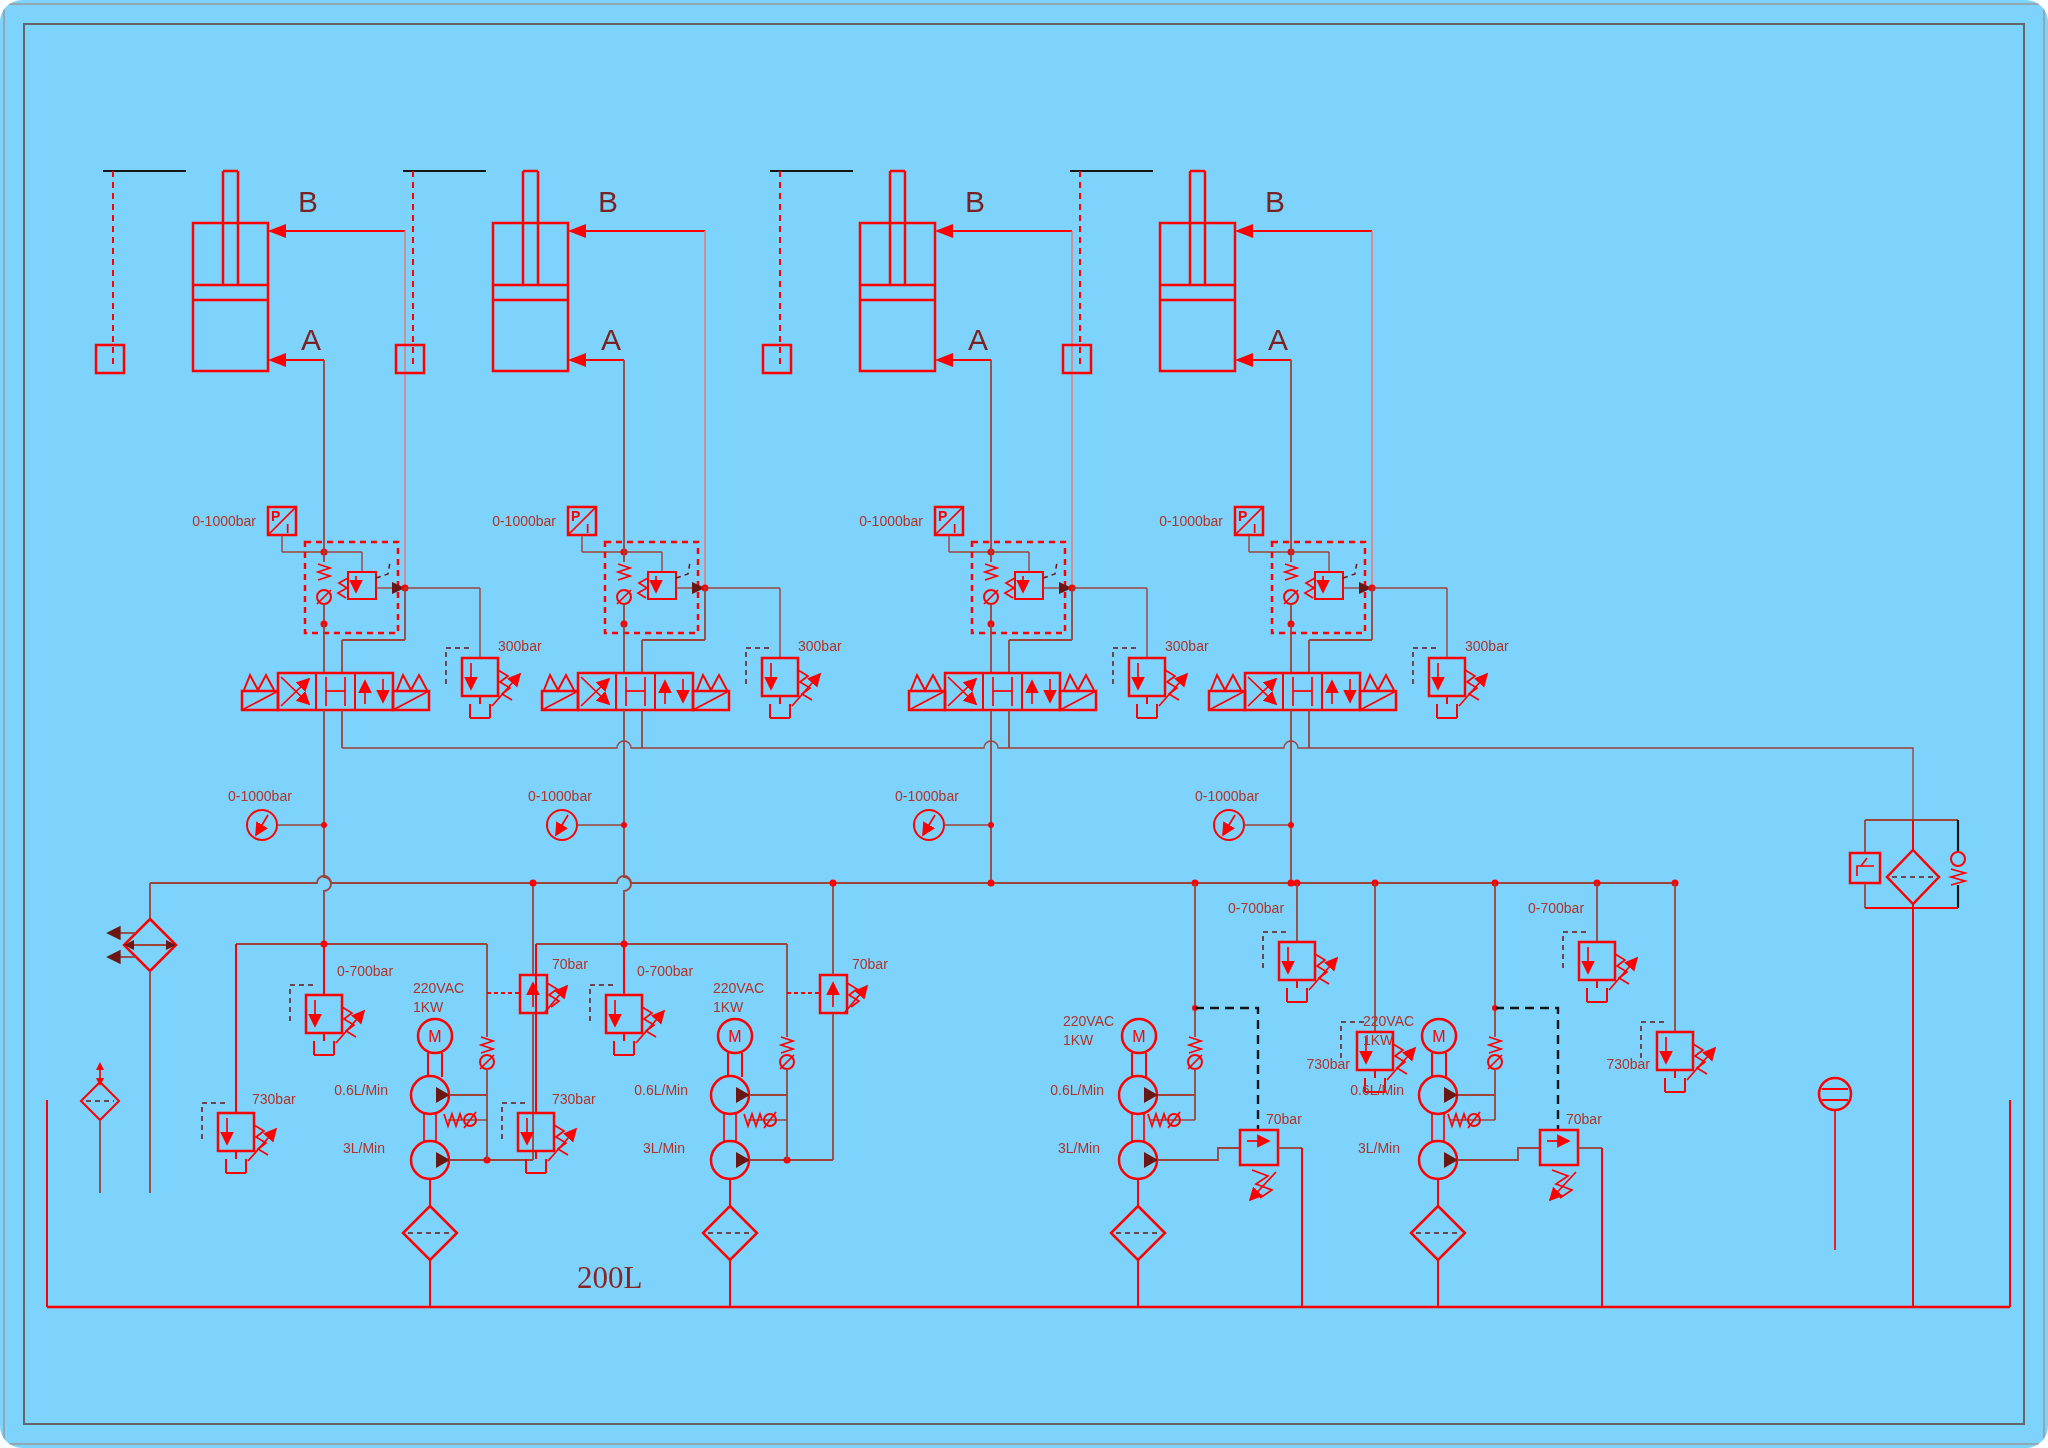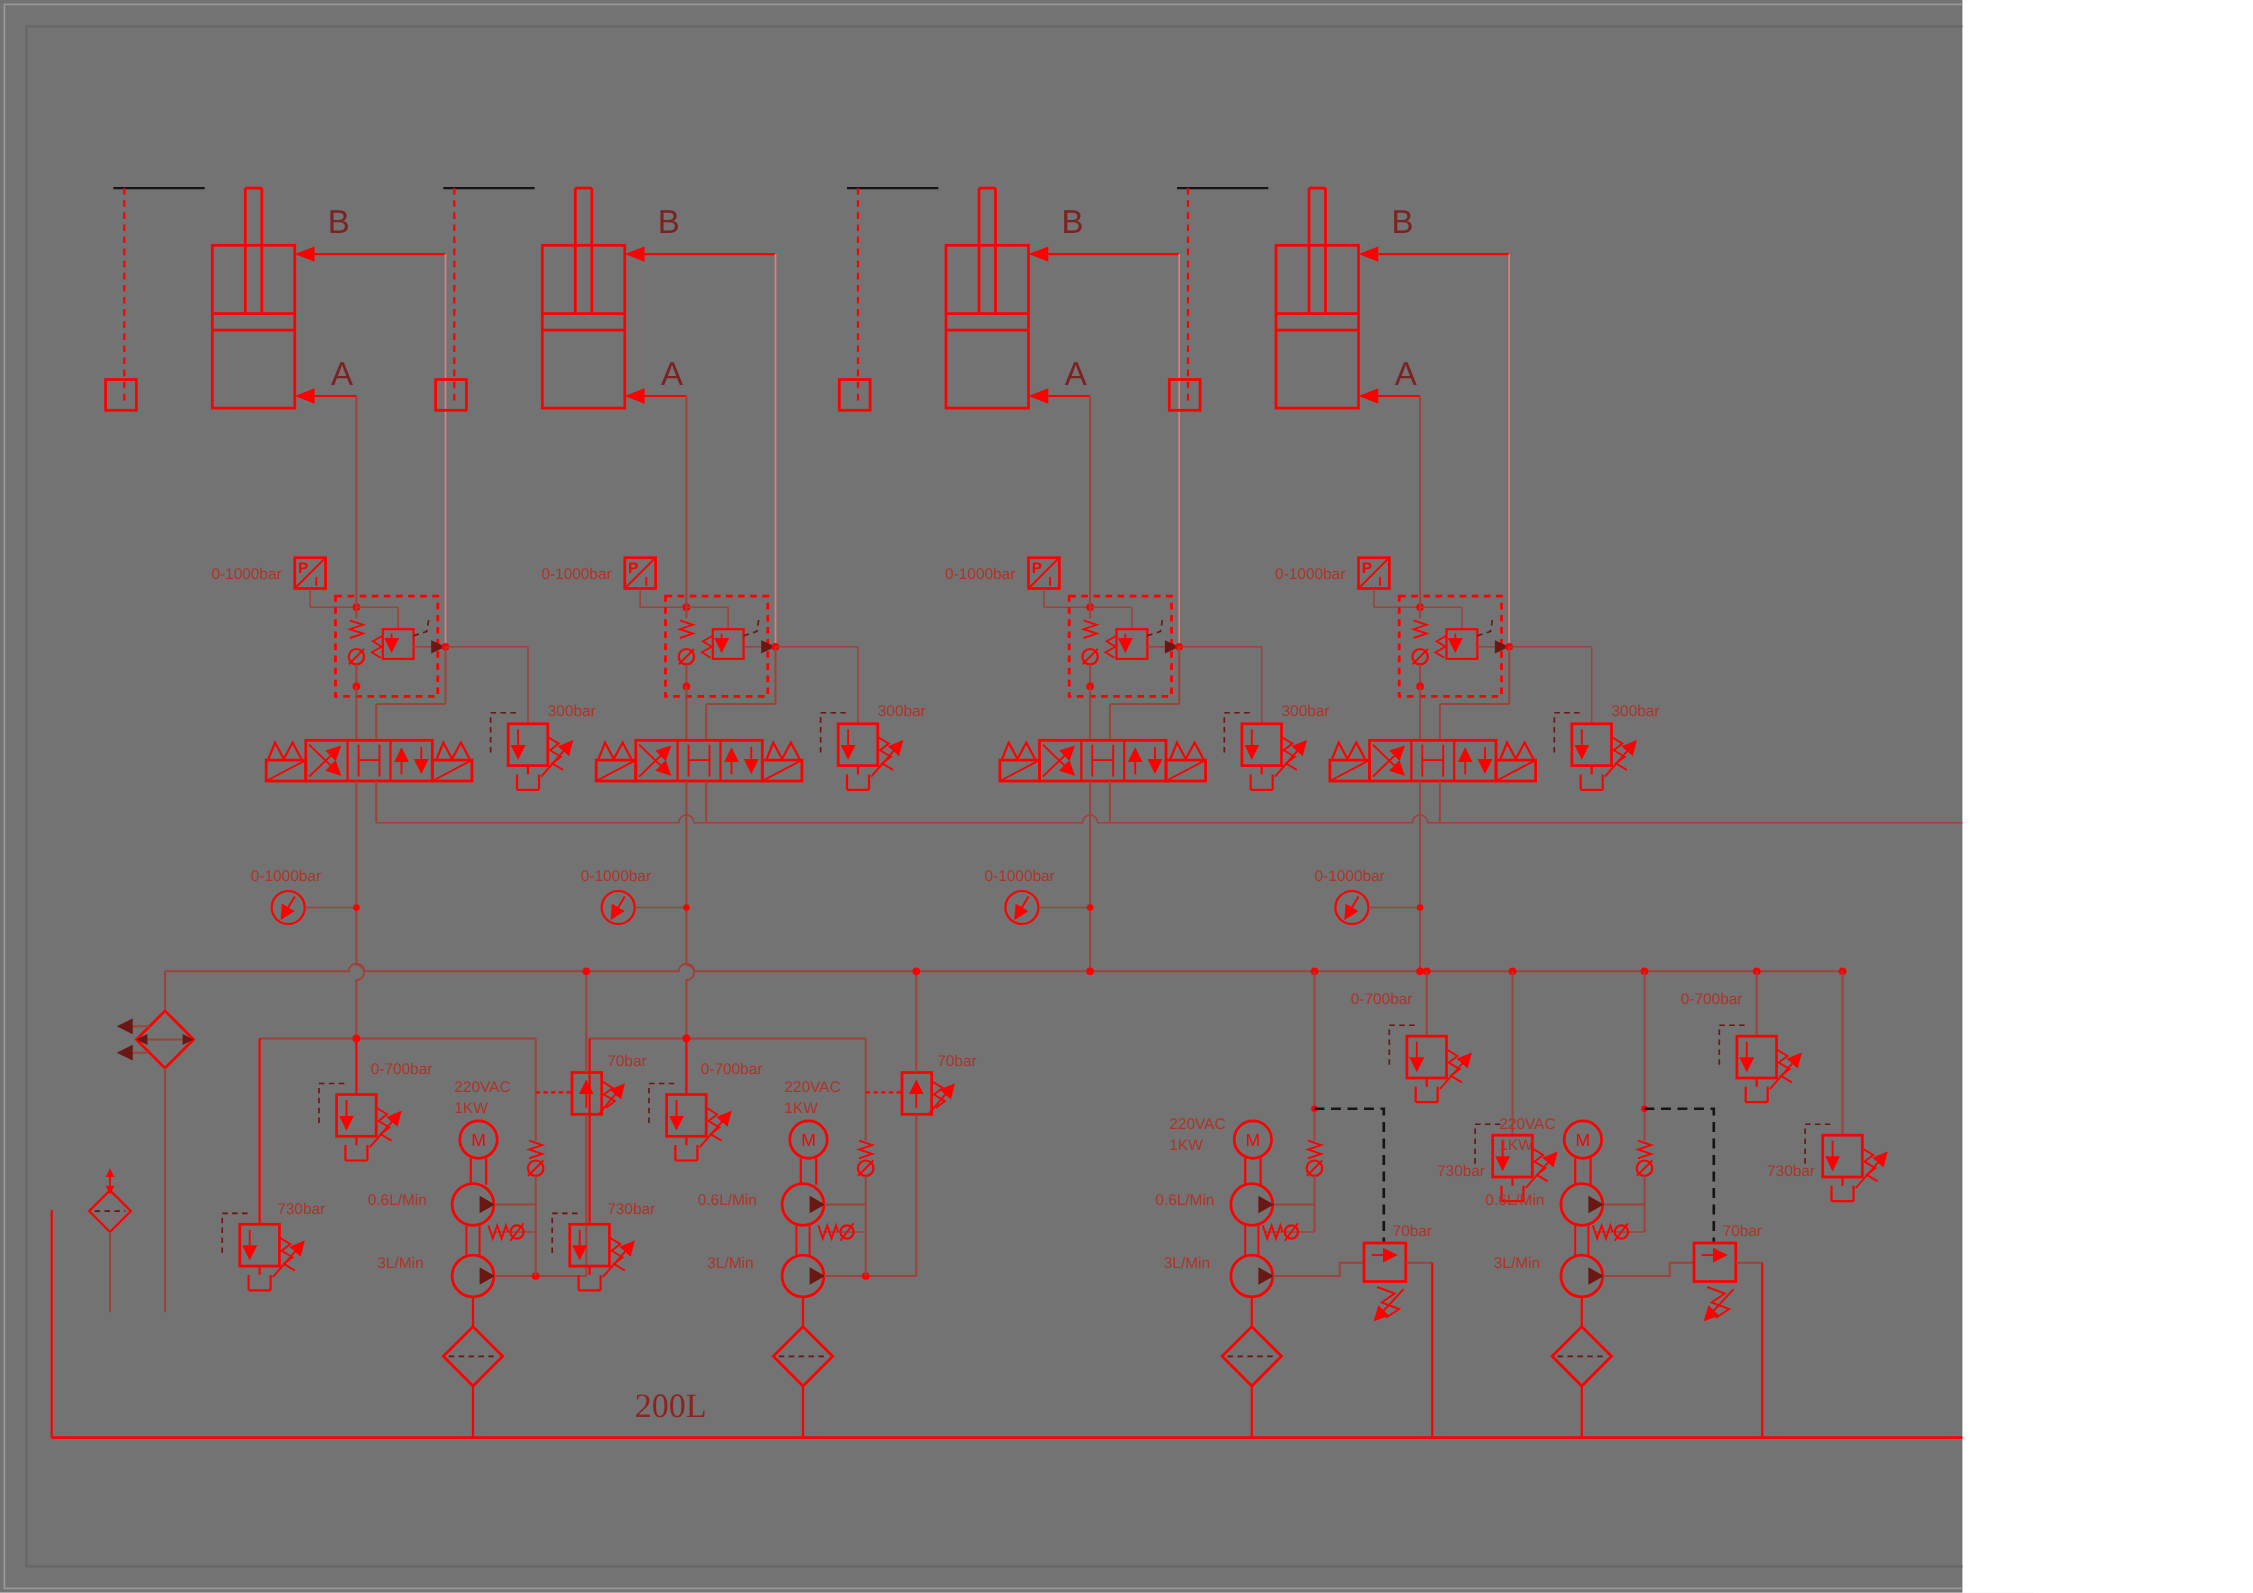--- a/index.html
+++ b/index.html
@@ -1,16 +1,16 @@
 <!DOCTYPE html>
 <html><head>
 <meta charset="utf-8">
 <style>
   html,body{margin:0;padding:0;background:#fff;}
-  .page{position:relative;width:1784px;height:1448px;background:#737373;overflow:hidden;}
+  .page{position:relative;width:2048px;height:1448px;background:#7dd3fc;overflow:hidden;border-radius:22px;}
   svg{display:block;}
   .s-red{stroke:#ff0000;fill:none;stroke-width:2.5;}
   .s-red2{stroke:#ff0000;fill:none;stroke-width:2;}
   .s-thin{stroke:#ff0000;fill:none;stroke-width:1.7;}
   .s-dark{stroke:#9e423a;fill:none;stroke-width:1.8;}
   .s-darkt{stroke:#9e423a;fill:none;stroke-width:1.4;}
   .s-pink{stroke:#e87a7a;fill:none;stroke-width:1.5;}
   .s-blkdash{stroke:#151515;fill:none;stroke-width:2.4;stroke-dasharray:9 6;}
   .s-blk{stroke:#151515;fill:none;stroke-width:2.2;}
   .dash{stroke-dasharray:6 5;}

